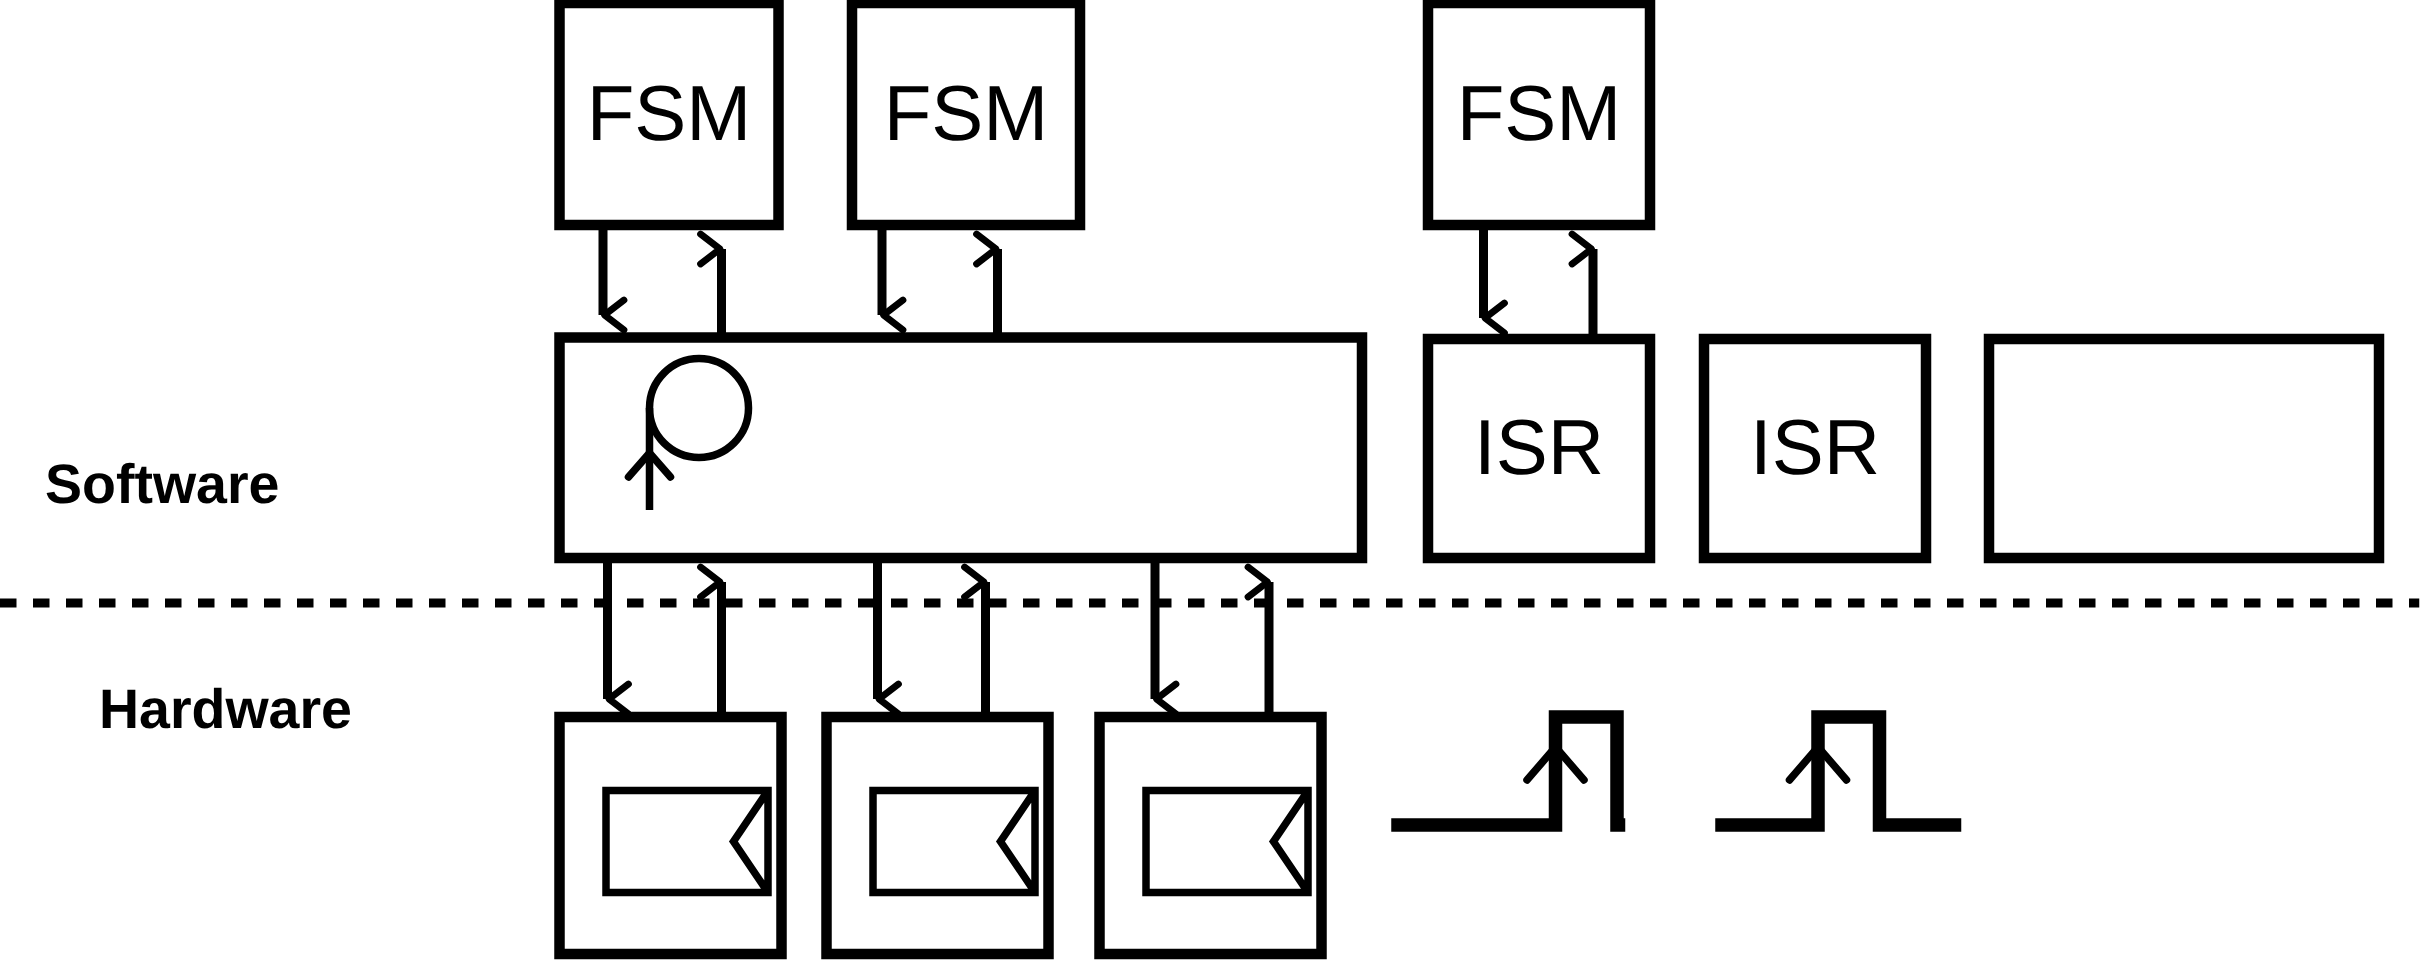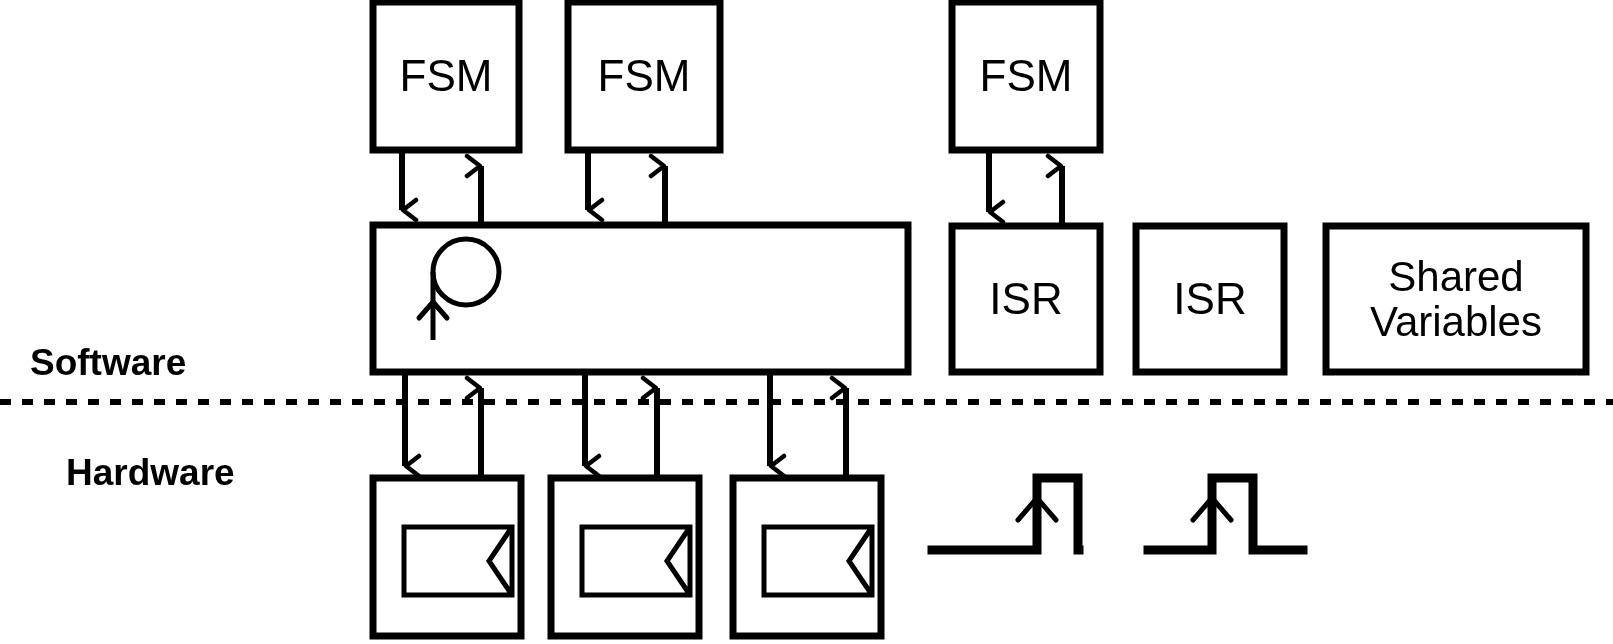--- a/index.html
+++ b/index.html
@@ -24,21 +24,21 @@
     top: 0;
     left: 0;
   }
   .box-label {
     position: absolute;
     display: flex;
     align-items: center;
     justify-content: center;
     text-align: center;
     color: #000000;
-    font-size: 44px;
+    font-size: 52px;
     line-height: 1.08;
     white-space: pre-line;
     pointer-events: none;
   }
   .layer-label {
     position: absolute;
     color: #000000;
     font-size: 37px;
     font-weight: bold;
     white-space: nowrap;
@@ -122,31 +122,29 @@
 
     <g>
       <path d="M 1148 550 L 1212 550 L 1212 478 L 1253 478 L 1253 550 L 1303 550" fill="none" stroke="#000" stroke-width="9" stroke-linecap="square" stroke-linejoin="miter"></path>
       <g>
         <path d="M 1193 520 L 1212 498 L 1231 520" fill="none" stroke="#000" stroke-width="5" stroke-linecap="round" stroke-linejoin="round"></path>
       </g>
     </g>
 
   </svg>
 
-  <div class="layer-label" style="left:30px; top:302px;margin-top:40px;">Software</div>
+  <div class="layer-label" style="left:30px; top:302px;">Software</div>
 
   <div class="layer-label" style="left:30px; top:452px;margin-left:36px;">Hardware</div>
 
   <div class="box-label" style="left:373px; top:2px; width:146px; height:148px;">FSM</div>
 
   <div class="box-label" style="left:568px; top:2px; width:152px; height:148px;">FSM</div>
 
   <div class="box-label" style="left:952px; top:2px; width:148px; height:148px;">FSM</div>
 
 
   <div class="box-label" style="left:952px; top:226px; width:148px; height:146px;">ISR</div>
 
   <div class="box-label" style="left:1136px; top:226px; width:148px; height:146px;">ISR</div>
 
-  <div class="box-label shared-label" style="left:1326px; top:226px; width:260px; height:146px;">Shared
-Variables</div>
 
 </div>
 
 </body></html>

